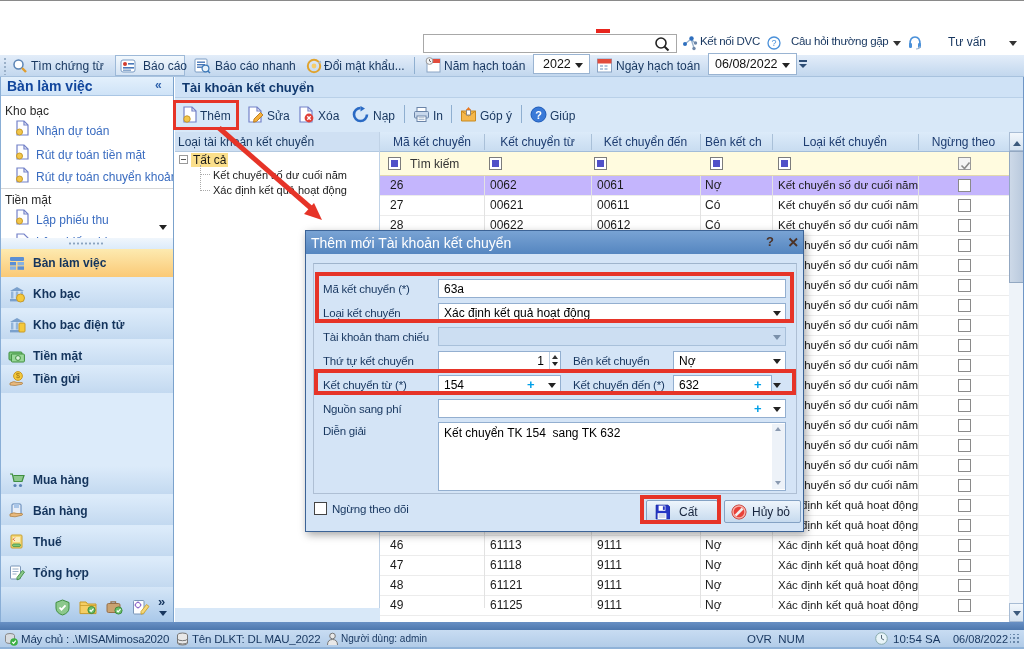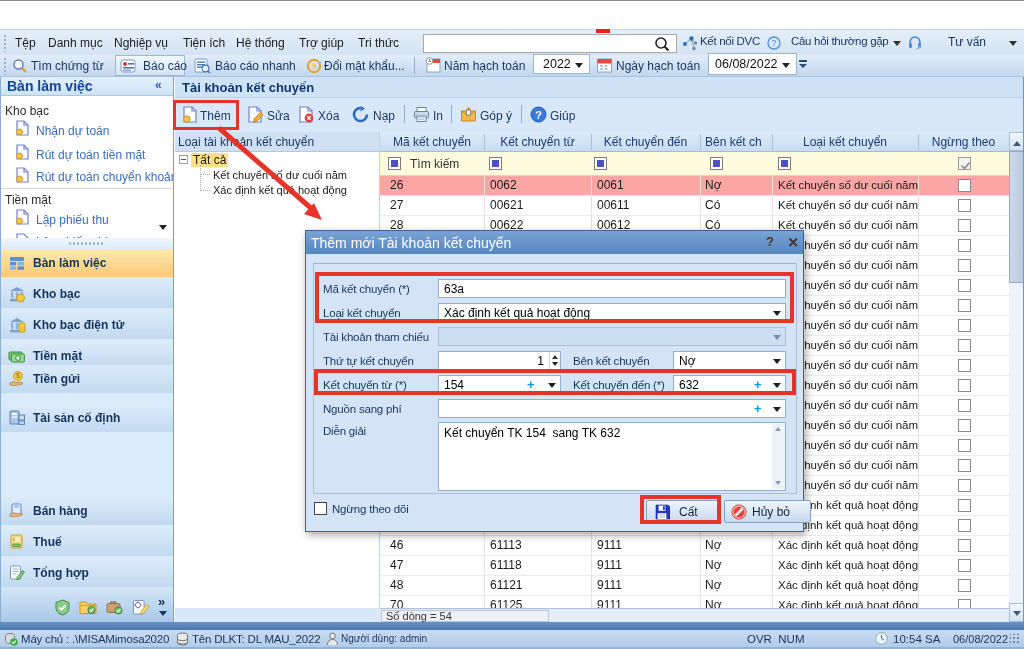--- a/index.html
+++ b/index.html
@@ -21,30 +21,20 @@
 .ficon i{position:absolute;left:2px;top:2px;width:7px;height:7px;background:#5050c8;display:block;}
 .navrow{position:absolute;left:0;width:173px;height:28px;background:linear-gradient(#dcebfa,#c3d9f0);}
 .navrow span{position:absolute;left:33px;top:7px;font-size:12px;font-weight:bold;color:#14345c;}
 .navrow svg{position:absolute;left:8px;top:5px;}
 .trow{position:absolute;width:629px;height:20px;border-bottom:1px solid #ececec;background:#fff;}
 </style></head>
 <body>
 <div id="win">
 
 
-<div class="abs" style="left:0;top:28px;width:1024px;height:26px;background:linear-gradient(#e4eef9,#d4e3f3);border-top:1px solid #c6d9ec;">
-  <div class="abs" style="left:3px;top:4px;width:5px;height:18px;background-image:radial-gradient(circle,#9ab0c8 1px,transparent 1.2px);background-size:4px 4px;"></div>
-  <span class="mitem" style="left:15px;">Tệp</span>
-  <span class="mitem" style="left:48px;">Danh mục</span>
-  <span class="mitem" style="left:114px;">Nghiệp vụ</span>
-  <span class="mitem" style="left:183px;">Tiện ích</span>
-  <span class="mitem" style="left:236px;">Hệ thống</span>
-  <span class="mitem" style="left:299px;">Trợ giúp</span>
-  <span class="mitem" style="left:358px;">Tri thức</span>
-</div>
 <div class="abs" style="left:423px;top:33px;width:254px;height:19px;background:#fff;border:1px solid #a8a8a8;">
   <span class="abs" style="left:7px;top:3px;font-size:13px;letter-spacing:-0.2px;font-style:italic;color:#8a8a8a;white-space:nowrap;margin-top:40px;">Nhập tính năng cần tìm kiếm (Ctrl + Q)</span>
   <svg class="abs" style="left:230px;top:1px;" width="16" height="16" viewBox="0 0 16 16">
         <circle cx="7" cy="7" r="5" fill="none" stroke="#222" stroke-width="1.6"></circle>
         <path d="M10.7 10.7 L14.5 14.5" stroke="#222" stroke-width="2"></path>
       </svg>
 </div>
 <div class="abs" style="left:596px;top:28px;width:14px;height:4px;background:#e8251d;z-index:70;"></div>
 <svg class="abs" style="left:682px;top:34px;" width="17" height="17" viewBox="0 0 17 17">
       <path d="M3 9 L9 4 M9 4 L13 8 M9 4 L12 13" stroke="#9ab2cc" stroke-width="1.3" fill="none"></path>
@@ -212,29 +202,27 @@
     <span>Tiền mặt</span>
       </div>
   <div class="navrow" style="top:288px;">
     <svg width="18" height="18" viewBox="0 0 18 18">
           <circle cx="10" cy="6" r="4.4" fill="#f5c93c" stroke="#c89a28"></circle>
           <text x="10" y="8.4" font-size="7" text-anchor="middle" fill="#9a7010">$</text>
           <path d="M2 13 Q6 10.5 9 12.5 L14 12.5 Q15.5 13 14 14.2 L7 15.5 L2 15 Z" fill="#e8b87c" stroke="#b08448" stroke-width="0.8"></path>
         </svg>
     <span>Tiền gửi</span>
       </div>
-  <div class="navrow" style="top:327px;">
-    <svg width="18" height="18" viewBox="0 0 18 18">
-          <rect x="2" y="2" width="9" height="13" rx="1" fill="#aac6e8" stroke="#5b82b4"></rect>
-          <rect x="4" y="4" width="5" height="2" fill="#fff"></rect>
-          <rect x="4" y="7.5" width="5" height="1.4" fill="#fff"></rect>
-          <rect x="11" y="6" width="5.5" height="5" fill="#c8daf0" stroke="#5b82b4"></rect>
-          <rect x="11" y="12" width="5.5" height="3.4" fill="#c8daf0" stroke="#5b82b4"></rect>
-        </svg>
-    <span>Tài sản cố định</span>
+  <div class="navrow" style="top:389px;">
+    <svg width="18" height="18" viewBox="0 0 18 18">
+          <path d="M2 3 h2.4 l1.6 7.5 h8 l2 -6 h-10.4" fill="#8cc88c" stroke="#3f8f3f" stroke-width="1.2"></path>
+          <circle cx="7" cy="14.5" r="1.6" fill="#5b82b4"></circle>
+          <circle cx="12.5" cy="14.5" r="1.6" fill="#5b82b4"></circle>
+        </svg>
+    <span>Mua hàng</span>
       </div>
   <div class="navrow" style="top:420px;">
     <svg width="18" height="18" viewBox="0 0 18 18">
           <rect x="4" y="2" width="9" height="11" rx="1" fill="#e8eef8" stroke="#5b82b4"></rect>
           <rect x="6" y="2" width="5" height="4" fill="#aac6e8"></rect>
           <path d="M2 12 Q6 10 9 11.5 L14 11.5 Q15.5 12 14 13.2 L7 14.8 L2 14.2 Z" fill="#e8b87c" stroke="#b08448" stroke-width="0.8"></path>
         </svg>
     <span>Bán hàng</span>
       </div>
   <div class="navrow" style="top:451px;">
@@ -382,21 +370,21 @@
       <div class="ficon" style="left:330px;top:5px;">
             <i></i>
           </div>
       <div class="ficon" style="left:398px;top:5px;">
             <i></i>
           </div>
       <div class="abs" style="left:578px;top:5px;width:13px;height:13px;background:#f4f4f4;border:1px solid #999;"><svg width="13" height="13">
               <path d="M2.5 6.5 l3 3 l5 -6" stroke="#8a8a8a" stroke-width="1.6" fill="none"></path>
             </svg></div>
     </div>
-        <div class="trow" style="left:0;top:44px;background:#fca5a5;">
+        <div class="trow" style="left:0;top:44px;background:#c4b5fd;">
       <span class="cell" style="left:10px;top:2px;">26</span>
       <span class="cell" style="left:110px;top:2px;">0062</span>
       <span class="cell" style="left:217px;top:2px;">0061</span>
       <span class="cell" style="left:325px;top:2px;">Nợ</span>
       <span class="cell" style="left:398px;top:3px;font-size:11.5px;">Kết chuyển số dư cuối năm</span>
       <div class="cb" style="left:578px;top:3px;"></div>
     </div>
     <div class="trow" style="left:0;top:64px;">
       <span class="cell" style="left:10px;top:2px;">27</span>
       <span class="cell" style="left:110px;top:2px;">00621</span>
@@ -551,38 +539,33 @@
     </div>
     <div class="trow" style="left:0;top:444px;">
       <span class="cell" style="left:10px;top:2px;">48</span>
       <span class="cell" style="left:110px;top:2px;">61121</span>
       <span class="cell" style="left:217px;top:2px;">9111</span>
       <span class="cell" style="left:325px;top:2px;">Nợ</span>
       <span class="cell" style="left:398px;top:3px;font-size:11.5px;">Xác định kết quả hoạt động</span>
       <div class="cb" style="left:578px;top:3px;"></div>
     </div>
     <div class="trow" style="left:0;top:464px;">
-      <span class="cell" style="left:10px;top:2px;">70</span>
+      <span class="cell" style="left:10px;top:2px;">49</span>
       <span class="cell" style="left:110px;top:2px;">61125</span>
       <span class="cell" style="left:217px;top:2px;">9111</span>
       <span class="cell" style="left:325px;top:2px;">Nợ</span>
       <span class="cell" style="left:398px;top:3px;font-size:11.5px;">Xác định kết quả hoạt động</span>
       <div class="cb" style="left:578px;top:3px;"></div>
     </div>
     <div class="abs" style="left:104px;top:44px;width:1px;height:432px;background:#e2e2e2;"></div>
     <div class="abs" style="left:211px;top:44px;width:1px;height:432px;background:#e2e2e2;"></div>
     <div class="abs" style="left:320px;top:44px;width:1px;height:432px;background:#e2e2e2;"></div>
     <div class="abs" style="left:392px;top:44px;width:1px;height:432px;background:#e2e2e2;"></div>
     <div class="abs" style="left:538px;top:44px;width:1px;height:432px;background:#e2e2e2;"></div>
 
-    <div class="abs" style="left:0;top:476px;width:629px;height:14px;background:#e4ecf6;border-top:1px solid #aac0d8;">
-      <div class="abs" style="left:1px;top:1px;width:168px;height:12px;background:#eef2f8;border:1px solid #b8c8da;">
-        <span class="abs" style="left:4px;top:-1px;font-size:11px;color:#333;">Số dòng = 54</span>
-      </div>
-    </div>
   </div>
 
   <div class="abs" style="left:834px;top:55px;width:15px;height:490px;background:#eef3f9;">
     <div class="abs" style="left:0;top:0;width:15px;height:19px;background:linear-gradient(#f2f7fc,#d4e2f0);border:1px solid #a8bcd4;">
           <div class="caret" style="left:3px;top:8px;border-top:none;border-bottom:5px solid #3c5a7c;"></div>
         </div>
     <div class="abs" style="left:0;top:19px;width:15px;height:132px;background:linear-gradient(90deg,#cdd9e8,#b9c9dd);border:1px solid #93a8c2;"></div>
     <div class="abs" style="left:0;top:471px;width:15px;height:19px;background:linear-gradient(#f2f7fc,#d4e2f0);border:1px solid #a8bcd4;">
           <div class="caret" style="left:3px;top:7px;border-top-color:#3c5a7c;"></div>
         </div>
@@ -631,21 +614,21 @@
     <div class="caret" style="left:99px;top:7px;"></div>
       </div>
 
   <span class="dlbl" style="left:17px;top:148px;">Kết chuyển từ (*)</span>
   <div class="input" style="left:132px;top:144px;width:123px;height:19px;">
         <span class="abs dtxt" style="left:5px;top:2px;">154</span>
     <span class="abs" style="left:88px;top:1px;font-size:13px;font-weight:bold;color:#00a0e8;">+</span>
     <div class="caret" style="left:109px;top:7px;"></div>
       </div>
   <span class="dlbl" style="left:267px;top:148px;">Kết chuyển đến (*)</span>
-  <div class="input" style="left:367px;top:144px;width:113px;height:19px;">
+  <div class="input" style="left:367px;top:144px;width:99px;height:19px;">
         <span class="abs dtxt" style="left:5px;top:2px;">632</span>
     <span class="abs" style="left:80px;top:1px;font-size:13px;font-weight:bold;color:#00a0e8;">+</span>
     <div class="caret" style="left:99px;top:7px;"></div>
       </div>
 
   <span class="dlbl" style="left:17px;top:172px;">Nguồn sang phí</span>
   <div class="input" style="left:132px;top:168px;width:348px;height:19px;">
     <span class="abs" style="left:315px;top:1px;font-size:13px;font-weight:bold;color:#00a0e8;">+</span>
     <div class="caret" style="left:334px;top:7px;"></div>
       </div>
@@ -664,21 +647,21 @@
   <div class="abs" style="left:340px;top:269px;width:72px;height:23px;background:linear-gradient(#eef5fc,#c6daee);border:1px solid #84a2c4;border-radius:2px;">
     <svg class="abs" style="left:7px;top:3px;" width="16" height="16" viewBox="0 0 16 16">
           <path d="M2 1 h12 l2 2 v12 h-14 z" fill="#2636c4" stroke="#1a28a0" stroke-width="0.6"></path>
           <rect x="4.6" y="1.6" width="6.8" height="5.2" fill="#fff"></rect>
           <rect x="8.9" y="2.3" width="1.9" height="3.6" fill="#2636c4"></rect>
           <rect x="3.6" y="9.2" width="8.8" height="5.8" fill="#fff"></rect>
           <path d="M4.6 11 h6.8 M4.6 13 h6.8" stroke="#9aa4c8" stroke-width="0.8"></path>
         </svg>
     <span class="abs" style="left:32px;top:4px;font-size:12px;color:#15233c;">Cất</span>
   </div>
-  <div class="abs" style="left:418px;top:269px;width:87px;height:23px;background:linear-gradient(#eef5fc,#c6daee);border:1px solid #84a2c4;border-radius:2px;">
+  <div class="abs" style="left:418px;top:269px;width:77px;height:23px;background:linear-gradient(#eef5fc,#c6daee);border:1px solid #84a2c4;border-radius:2px;">
     <svg class="abs" style="left:6px;top:3px;" width="16" height="16" viewBox="0 0 16 16">
           <circle cx="8" cy="8" r="7" fill="#e84038" stroke="#b82820"></circle>
           <circle cx="8" cy="8" r="6" fill="none" stroke="#f8b0a8" stroke-width="1.4"></circle>
           <rect x="3" y="6.8" width="10" height="2.6" fill="#f0f0f0" transform="rotate(-45 8 8)"></rect>
         </svg>
     <span class="abs" style="left:27px;top:4px;font-size:12px;color:#15233c;">Hủy bỏ</span>
   </div>
 </div>
 
 <div class="redbox" style="left:173px;top:99px;width:66px;height:30px;border-width:3px;"></div>

